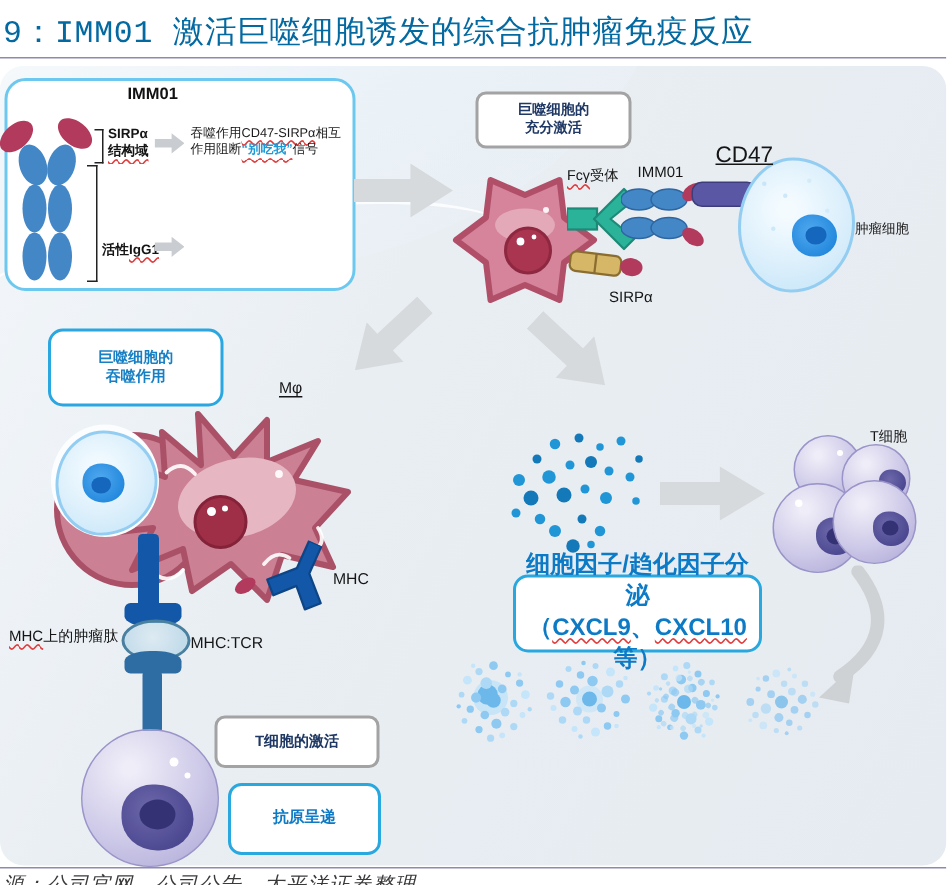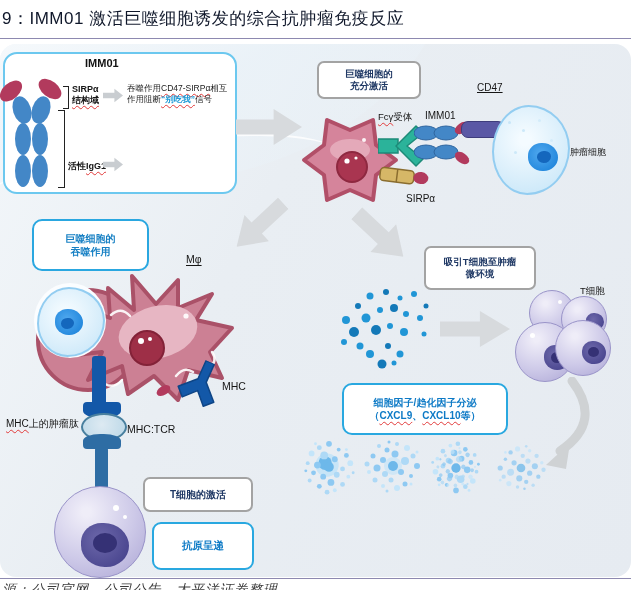--- a/index.html
+++ b/index.html
@@ -1,19 +1,19 @@
 <!DOCTYPE html>
 <html><head>
 <meta charset="utf-8">
 <style>
   html,body{margin:0;padding:0;}
   body{font-family:"Liberation Sans","DejaVu Sans",sans-serif;background:#ffffff;}
   #stage{position:relative;width:631px;height:590px;overflow:hidden;background:#ffffff;}
   .abs{position:absolute;}
-  .title{font-family:Liberation Sans, sans-serif;color:#0f172a;font-size:17px;letter-spacing:.5px;white-space:nowrap;}
+  .title{font-family:Liberation Mono, monospace;color:#0369a1;font-size:21px;letter-spacing:.5px;white-space:nowrap;}
   .rule{height:1px;background:#8d89b0;}
   #diagram-bg{left:0;top:44px;width:631px;height:533px;border-radius:16px;
     background:linear-gradient(118deg,#f3f7fa 0%,#e9eef3 38%,#e6ebf1 100%);overflow:hidden;}
   .swoosh1{left:-70px;top:-90px;width:520px;height:230px;border-radius:0 0 60% 40%/0 0 100% 55%;
     background:linear-gradient(150deg,#ffffff 0%,#eaf2f8 55%,rgba(234,242,248,0) 95%);opacity:.85;}
   .swoosh2{left:-30px;top:96px;width:380px;height:90px;border-radius:50%;
     border-top:3px solid rgba(255,255,255,.8);transform:rotate(-8deg);}
   .box{background:#fff;display:flex;flex-direction:column;align-items:center;justify-content:center;text-align:center;line-height:1.3;}
   .box-gray{border:2px solid #a3a3a3;border-radius:7px;color:#1f3864;font-weight:bold;}
   .box-blue{border:2.5px solid #29a8e0;border-radius:10px;color:#0d7ac6;font-weight:bold;}
@@ -133,21 +133,21 @@
       <div class="abs nucblue-in" style="left:9px;top:8px;width:14px;height:12px;"></div>
     </div>
     <div class="abs" style="left:14px;top:14px;width:3px;height:3px;border-radius:50%;background:#c8e6f8;box-shadow:14px 8px 0 #cde9f9,30px -2px 0 #d4ecfa,6px 30px 0 #cde9f9,42px 18px 0 #d4ecfa;"></div>
   </div>
 
   
   <div class="abs lbl" style="left:378px;top:111px;font-size:9.5px;">
     <span class="wavy">Fcγ</span><span>受体</span>
   </div>
   <div class="abs lbl" style="left:425px;top:110px;font-size:10px;">IMM01</div>
-  <div class="abs lbl" style="left:477px;top:82px;font-size:10px;text-decoration:underline;">CD47</div>
+  <div class="abs lbl" style="left:477px;top:95px;font-size:15px;text-decoration:underline;">CD47</div>
   <div class="abs lbl" style="left:570px;top:146px;font-size:9px;">肿瘤细胞</div>
   <div class="abs lbl" style="left:406px;top:193px;font-size:10px;">SIRPα</div>
 
   
   <div class="abs block-arrow" style="left:228px;top:205px;width:64px;height:40px;transform:rotate(137deg);"></div>
   <div class="abs block-arrow" style="left:348px;top:214px;width:64px;height:42px;transform:rotate(43deg);"></div>
 
   
   <div class="abs box" style="left:32px;top:219px;width:113px;height:48px;border:2.5px solid #2aa7e0;border-radius:10px;color:#1780c4;font-weight:bold;font-size:10px;">
     <div>巨噬细胞的</div>
@@ -201,24 +201,20 @@
       <div class="abs tnuc-in" style="left:12px;top:10px;width:24px;height:20px;"></div>
     </div>
     <div class="abs glint" style="left:58px;top:18px;width:6px;height:6px;"></div>
     <div class="abs glint" style="left:68px;top:28px;width:4px;height:4px;"></div>
   </div>
 
   <div class="abs box box-gray" style="left:143px;top:477px;width:106px;height:31px;font-size:10px;">T细胞的激活</div>
   <div class="abs box box-blue" style="left:152px;top:522px;width:98px;height:44px;font-size:10.5px;border-radius:9px;">抗原呈递</div>
 
   
-  <div class="abs box box-gray" style="left:424px;top:246px;width:108px;height:40px;font-size:9.5px;">
-    <div>吸引T细胞至肿瘤</div>
-    <div>微环境</div>
-  </div>
 
   
   <svg class="abs" style="left:336px;top:284px;" width="102" height="86" viewBox="0 0 102 86">
     <circle cx="10" cy="36" r="4" fill="#2196d6"></circle>
       <circle cx="22" cy="22" r="3" fill="#1479b8"></circle>
     <circle cx="34" cy="12" r="3.5" fill="#2196d6"></circle>
       <circle cx="50" cy="8" r="3" fill="#1479b8"></circle>
     <circle cx="64" cy="14" r="2.5" fill="#2196d6"></circle>
       <circle cx="78" cy="10" r="3" fill="#2196d6"></circle>
     <circle cx="90" cy="22" r="2.5" fill="#1479b8"></circle>
@@ -259,21 +255,21 @@
     </div>
     <div class="abs tcell" style="left:40px;top:30px;width:54px;height:54px;">
       <div class="abs tnuc" style="left:26px;top:20px;width:24px;height:23px;">
         <div class="abs tnuc-in" style="left:6px;top:6px;width:11px;height:10px;"></div>
       </div>
     </div>
   </div>
   <div class="abs lbl" style="left:580px;top:285px;font-size:9.5px;">T细胞</div>
 
   
-  <div class="abs box box-blue" style="left:342px;top:383px;width:162px;height:48px;font-size:10px;">
+  <div class="abs box box-blue" style="left:342px;top:383px;width:162px;height:48px;font-size:16px;">
     <div>细胞因子/趋化因子分泌</div>
     <div>
       <span>（</span><span class="wavy">CXCL9</span><span>、</span><span class="wavy">CXCL10</span><span>等）</span>
     </div>
   </div>
 
   
   <svg class="abs" style="left:540px;top:377px;" width="56" height="96" viewBox="0 0 56 96">
     <path d="M32 4 C52 30 50 54 20 74" fill="none" stroke="#cfd2d4" stroke-width="9" stroke-linecap="round"></path>
     <polygon points="6,88 30,66 26,92" fill="#cfd2d4"></polygon>

